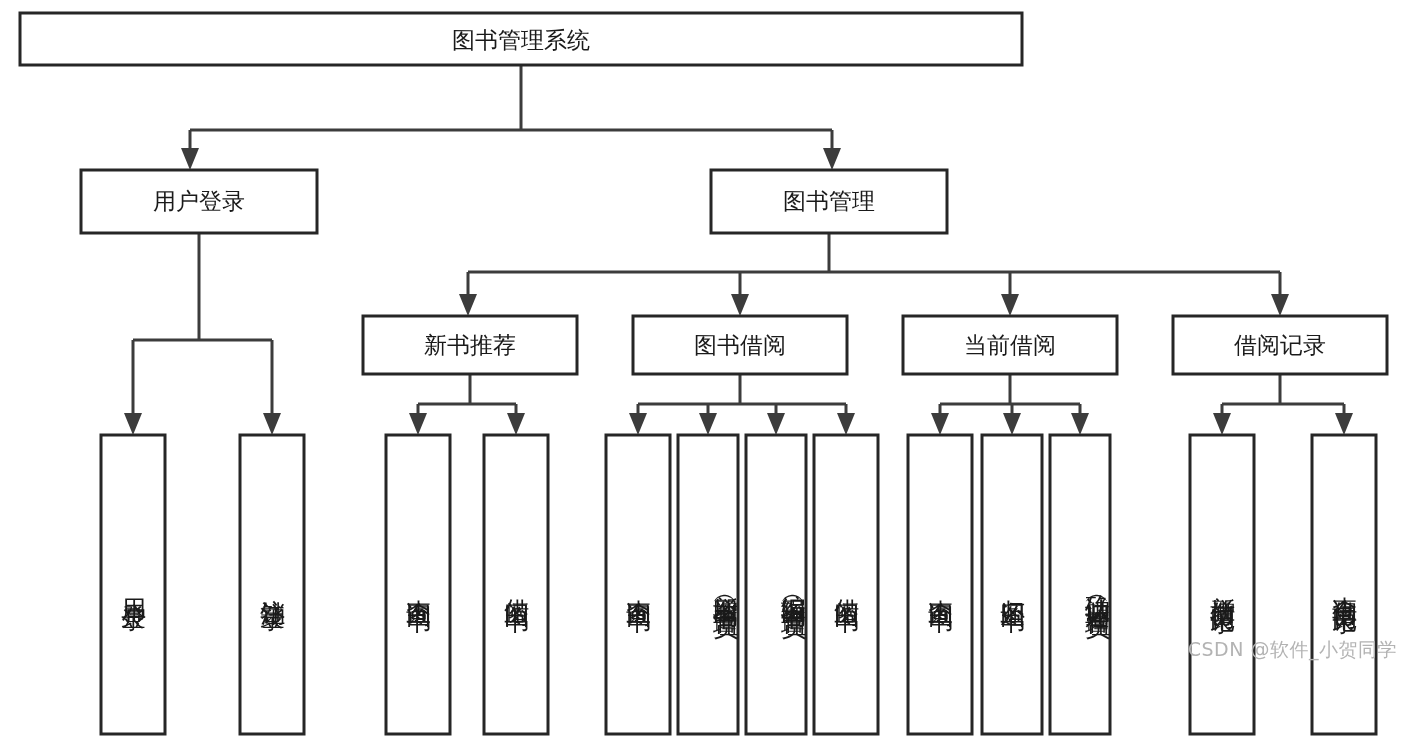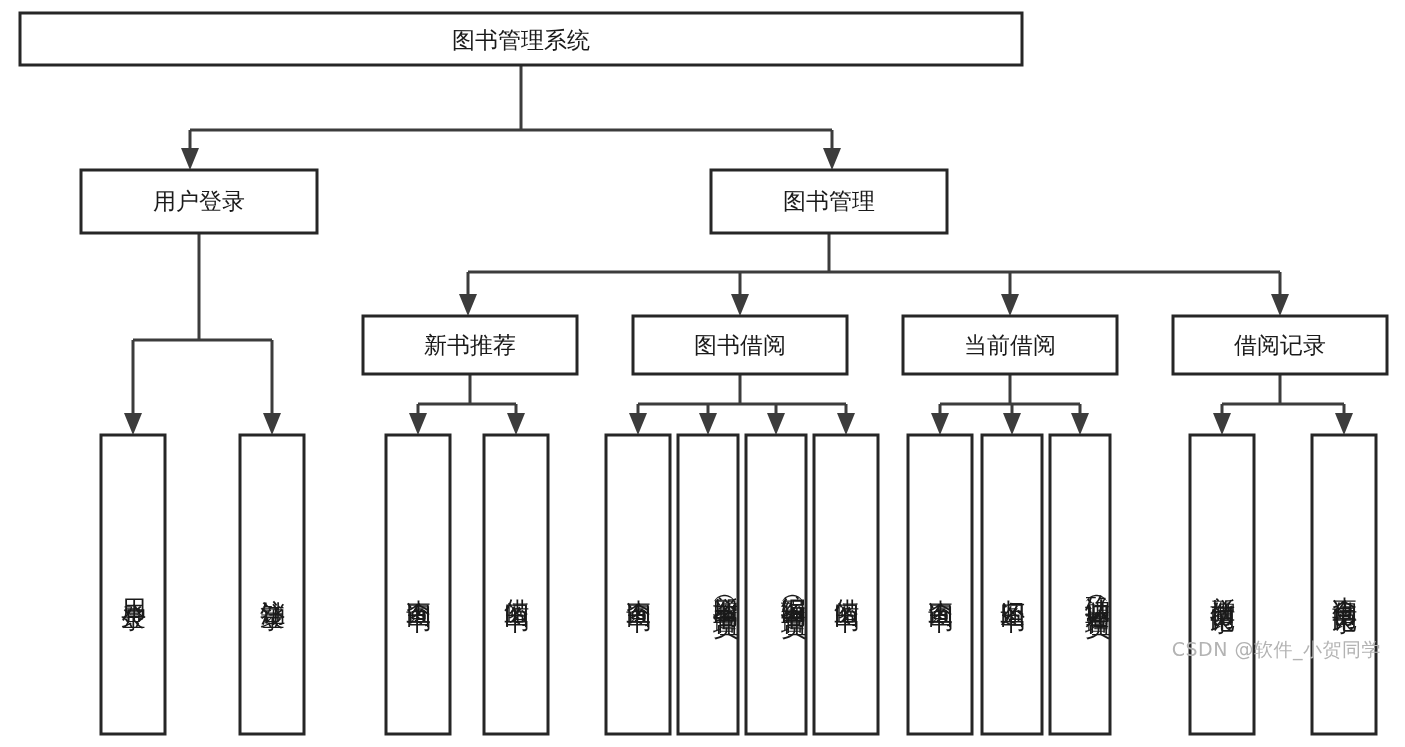--- a/index.html
+++ b/index.html
@@ -56,21 +56,21 @@
     font-family: "DejaVu Sans", "Liberation Sans", sans-serif;
     font-size: 25px;
     line-height: 1.05;
     color: #1a1a1a;
     letter-spacing: 3px;
     white-space: nowrap;
     pointer-events: none;
   }
   .watermark {
     position: absolute;
-    right: 24px;
+    right: 8px;
     bottom: 6px;
     font-family: "DejaVu Sans", "Liberation Sans", sans-serif;
     font-size: 19px;
     color: #b3b3b3;
     white-space: nowrap;
     letter-spacing: 0.5px;
   }
 </style>
 </head>
 <body>

